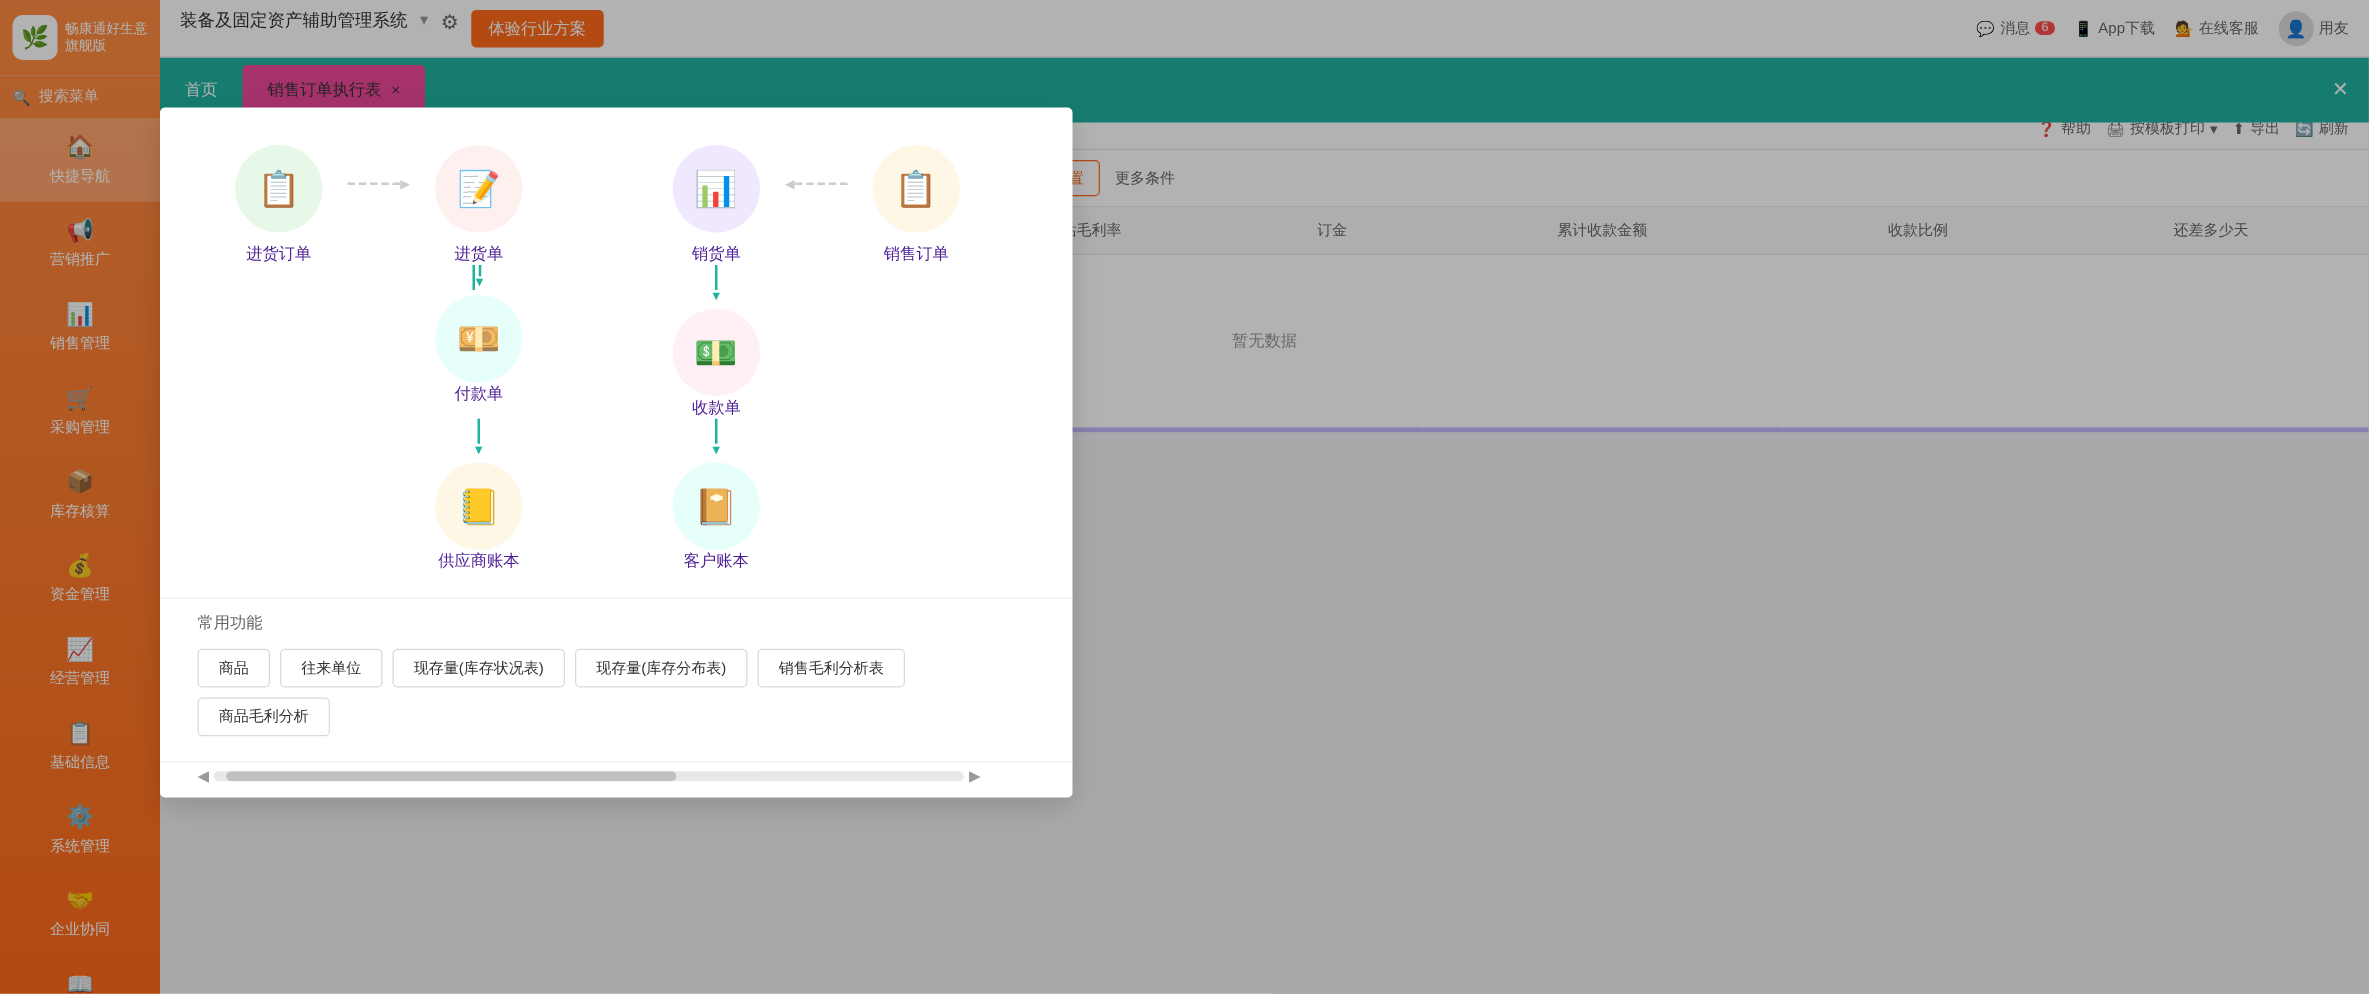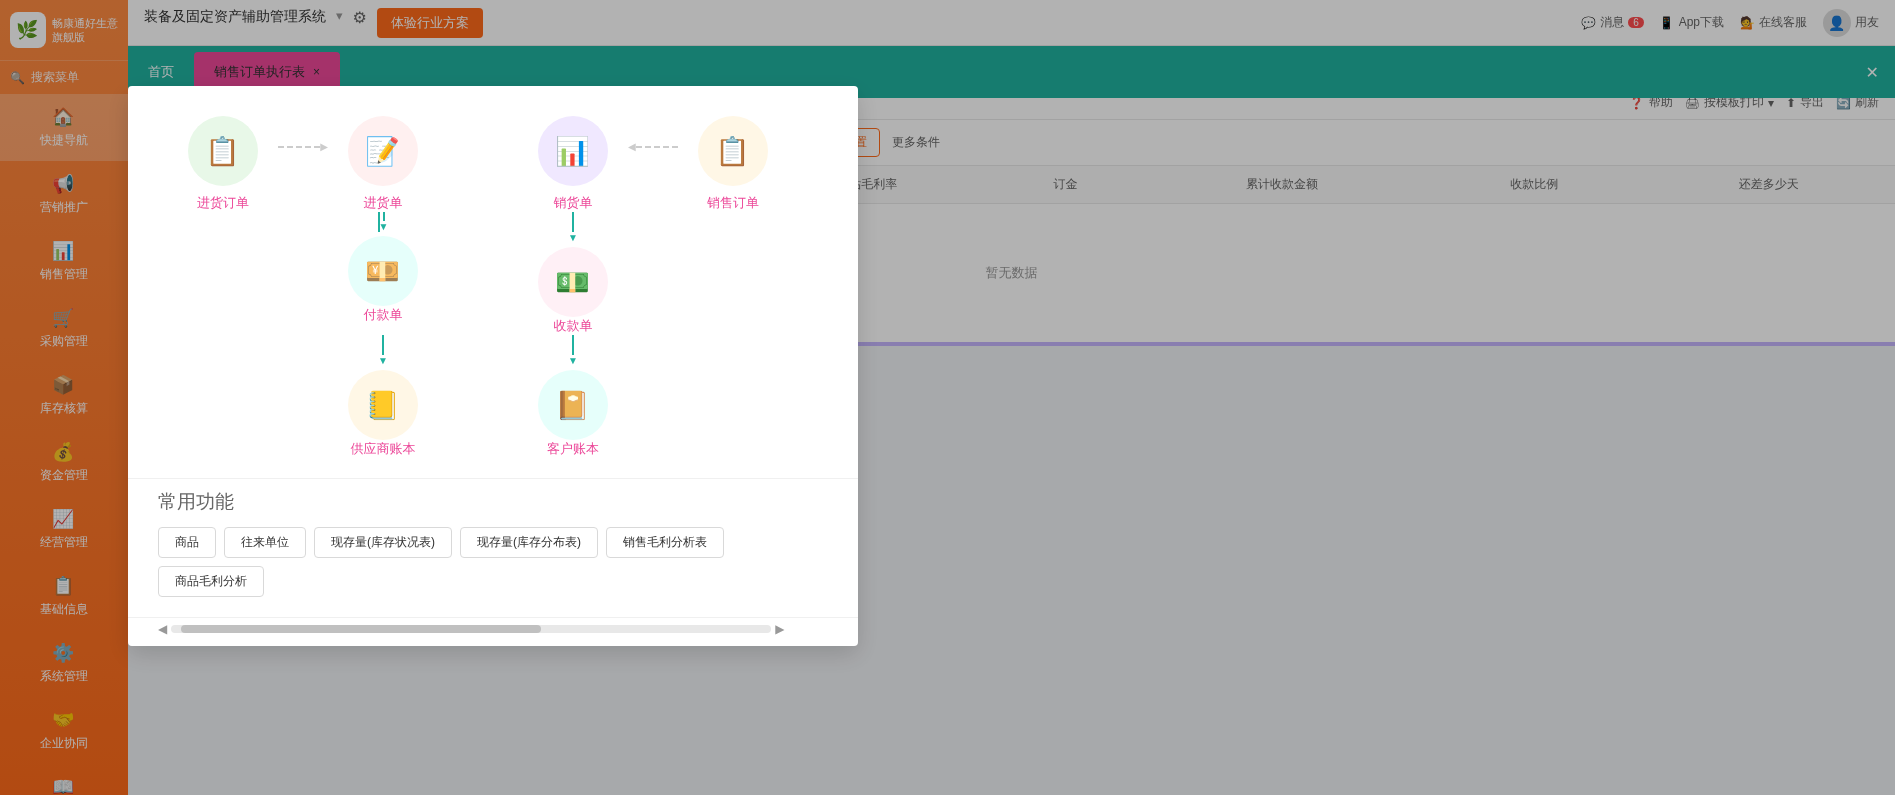--- a/index.html
+++ b/index.html
@@ -145,28 +145,28 @@
     }
     .flow-node {
       display: flex; flex-direction: column; align-items: center;
       gap: 8px; width: 110px;
     }
     .flow-circle {
       width: 70px; height: 70px; border-radius: 50%;
       display: flex; align-items: center; justify-content: center;
       font-size: 28px;
     }
-    .flow-label { font-size: 13px; color: #ec4899; text-align: center; }
+    .flow-label { font-size: 13px; color: #4c1d95; text-align: center; }
 
     
     .common-section {
       padding: 10px 30px 20px;
       border-top: 1px solid #f0f0f0;
     }
-    .common-title { font-size: 19px; color: #666; margin-bottom: 12px; }
+    .common-title { font-size: 13px; color: #666; margin-bottom: 12px; }
     .common-btns { display: flex; flex-wrap: wrap; gap: 8px; }
     .common-btn {
       border: 1px solid #d9d9d9; border-radius: 4px;
       padding: 6px 16px; font-size: 12px; color: #333;
       background: #fff; cursor: pointer;
     }
 
     
     .dialog-scroll {
       padding: 4px 30px 10px; overflow-x: auto;

